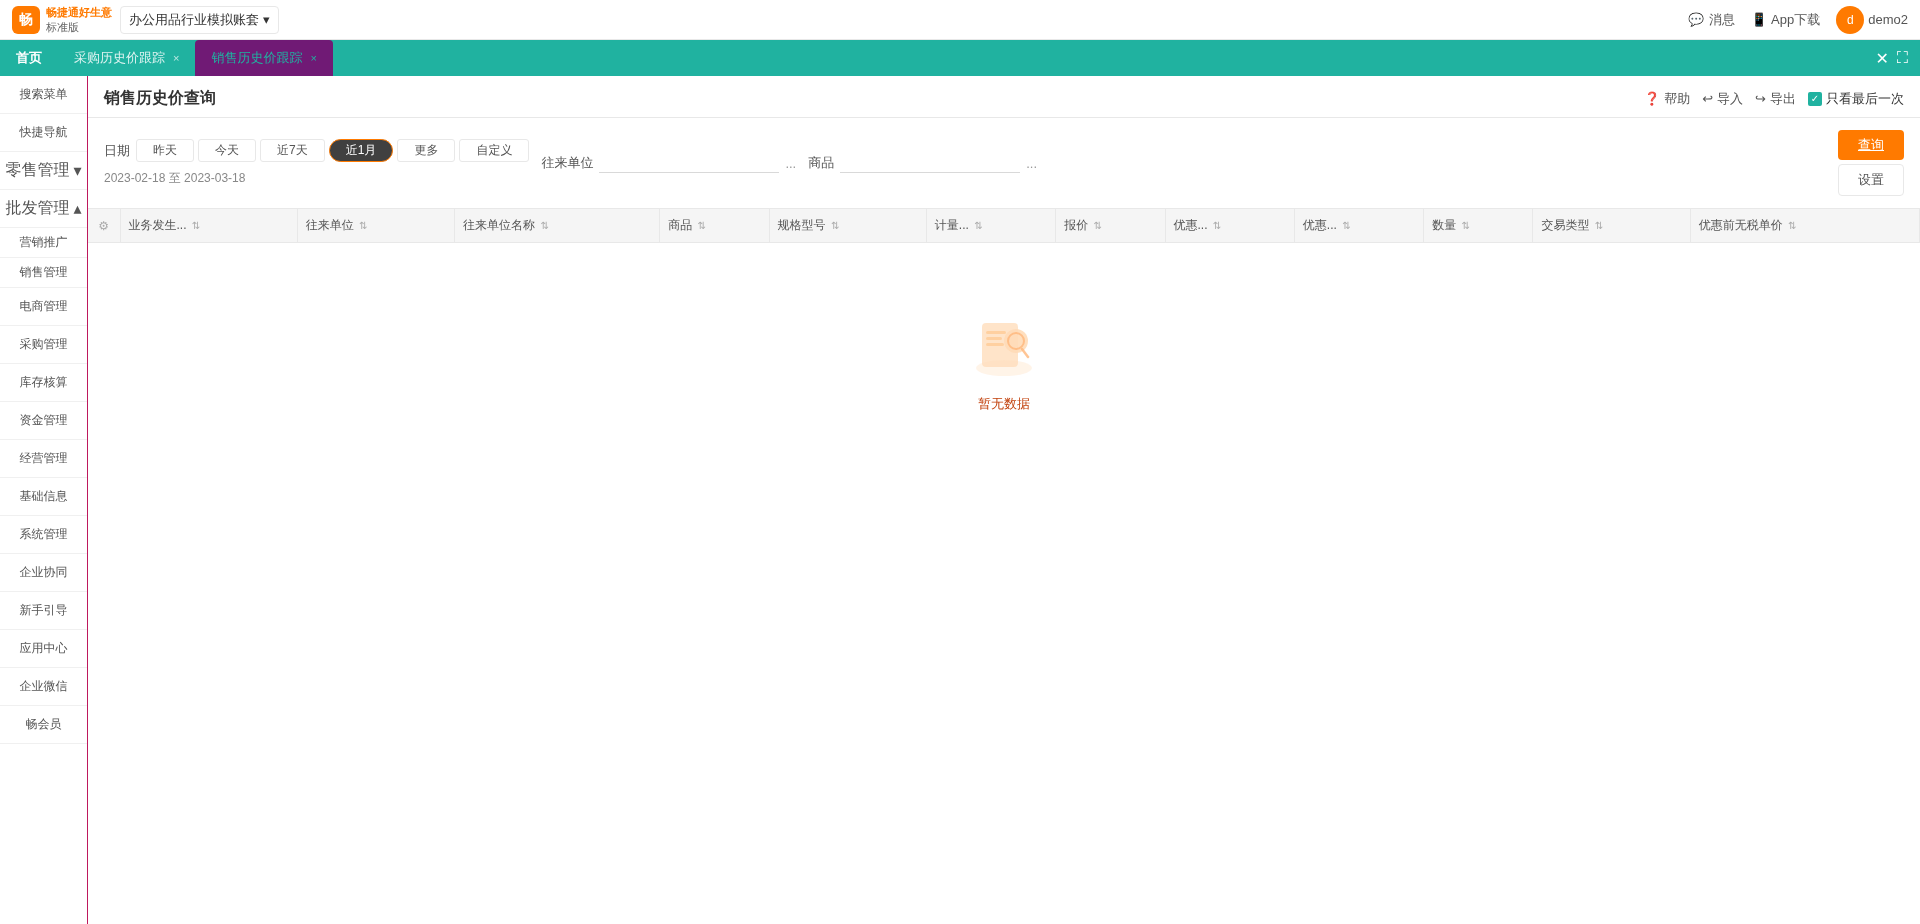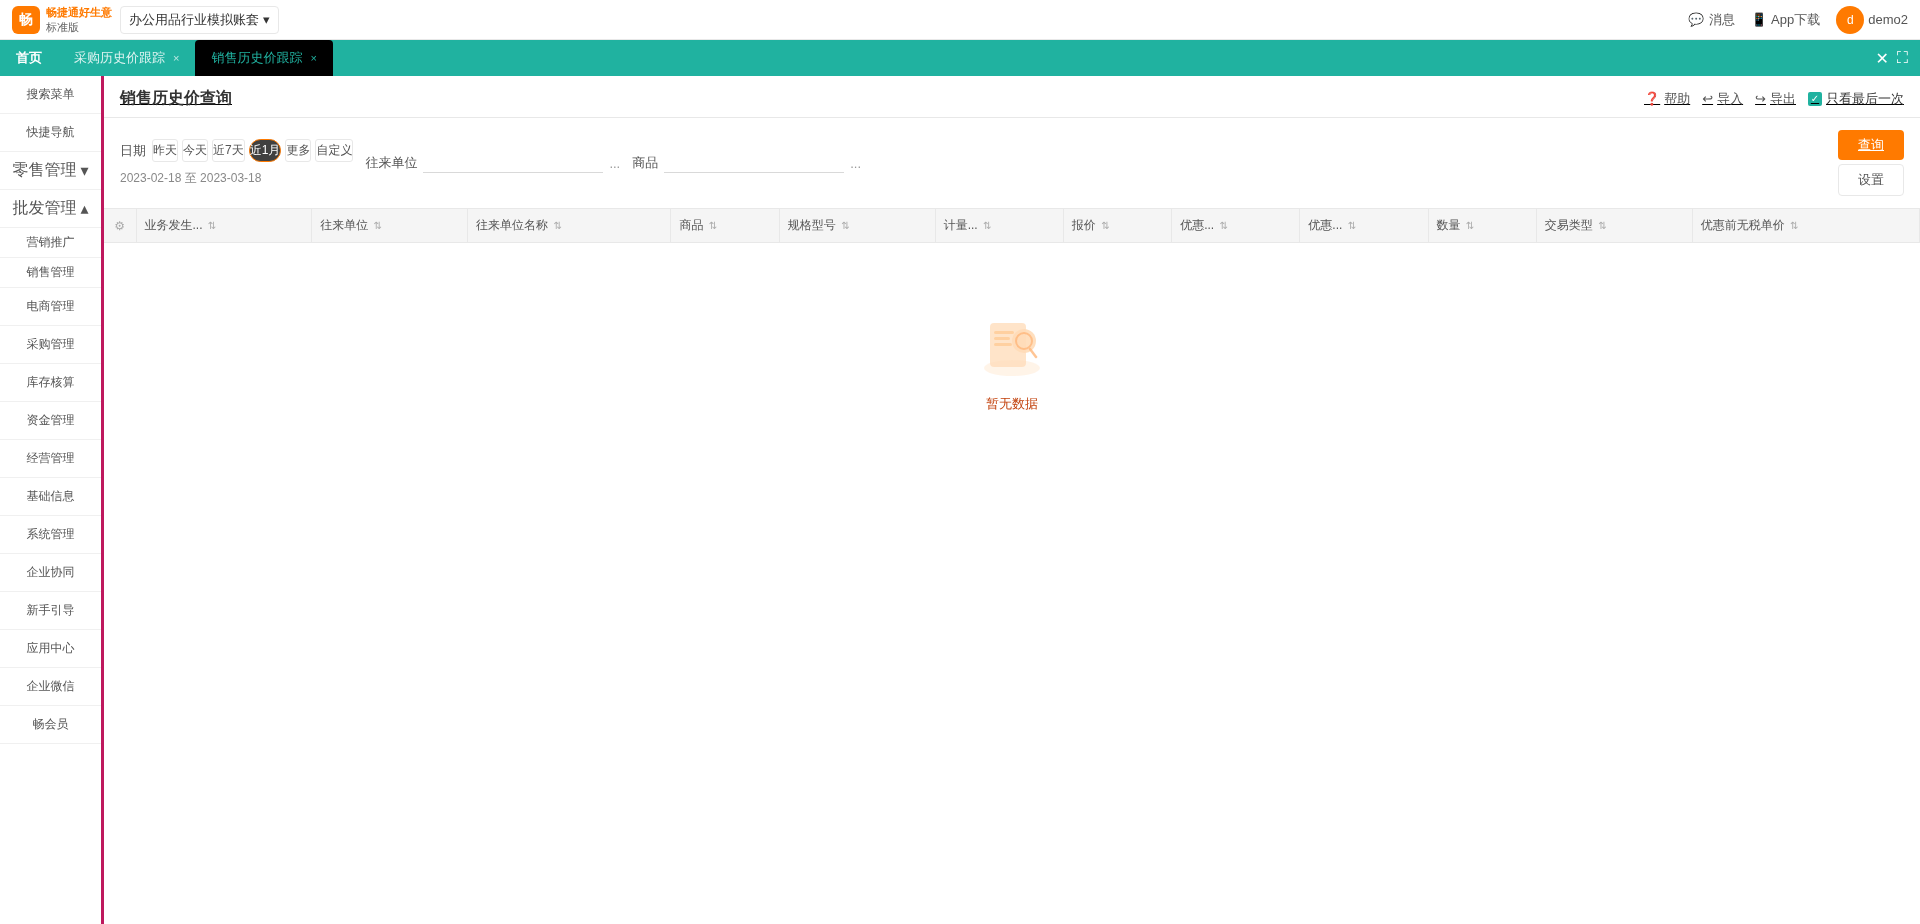--- a/index.html
+++ b/index.html
@@ -41,42 +41,42 @@
       padding: 0 16px;
       display: flex;
       align-items: center;
       gap: 6px;
       cursor: pointer;
       color: rgba(255,255,255,0.85);
       font-size: 13px;
       white-space: nowrap;
     }
     .tab.active {
-      background: #000000;
+      background: #701a75;
       color: #20b2a0;
       border-radius: 4px 4px 0 0;
     }
     .tab.home { background: transparent; color: white; font-weight: bold; align-items: center; }
     .tab .close-icon { font-size: 11px; color: rgba(255,255,255,0.7); margin-left: 2px; cursor: pointer; }
     .tab.active .close-icon { color: #20b2a0; }
     .tab-bar-actions { margin-left: auto; display: flex; align-items: center; gap: 8px; padding-right: 12px; color: white; }
     .tab-bar-actions span { cursor: pointer; font-size: 16px; }
 
     
     .main-layout {
       display: flex;
       flex: 1;
       overflow: hidden;
     }
 
     
     .sidebar {
-      width: 104px;
+      width: 88px;
       background: #fff;
-      border-right: 3px solid #be185d;
+      border-right: 1px solid #be185d;
       display: flex;
       flex-direction: column;
       overflow-y: auto;
       flex-shrink: 0;
     }
     .sidebar-item {
       padding: 10px 4px;
       text-align: center;
       cursor: pointer;
       color: #555;
@@ -122,41 +122,40 @@
       overflow: hidden;
     }
 
     
     .page-header {
       padding: 12px 16px 8px;
       border-bottom: 1px solid #e8e8e8;
       display: flex;
       align-items: center;
       justify-content: space-between;
-      text-decoration: underline;
     }
     .page-title { font-size: 16px; font-weight: bold; color: #333; }
     .page-actions { display: flex; align-items: center; gap: 12px; color: #555; font-size: 13px; }
     .page-actions .action-item { display: flex; align-items: center; gap: 4px; cursor: pointer; }
     .checkbox-label { display: flex; align-items: center; gap: 4px; font-size: 13px; color: #333; }
     .checkbox-checked { width: 14px; height: 14px; background: #20b2a0; border-radius: 2px; display: flex; align-items: center; justify-content: center; color: white; font-size: 10px; }
 
     
     .filter-bar {
       padding: 12px 16px;
       display: flex;
       align-items: center;
       gap: 12px;
       border-bottom: 1px solid #e8e8e8;
       flex-wrap: wrap;
     }
     .filter-group { display: flex; align-items: center; gap: 6px; }
     .filter-label { color: #555; font-size: 13px; white-space: nowrap; }
     .date-quick-btns { display: flex; align-items: center; gap: 4px; }
-    .date-btn { padding: 2px 0; border: 1px solid #e8e8e8; border-radius: 3px; cursor: pointer; font-size: 12px; color: #555; background: #fff; }
+    .date-btn { padding: 2px 16px; border: 1px solid #e8e8e8; border-radius: 3px; cursor: pointer; font-size: 12px; color: #555; background: #fff; }
     .date-btn.active { background: #404040; color: white; border-color: #ff7a00; border-radius: 12px; }
     .date-range { font-size: 12px; color: #888; margin-top: 6px; }
     .filter-date-col { display: flex; flex-direction: column; gap: 2px; }
     .filter-input { border: none; border-bottom: 1px solid #d9d9d9; padding: 2px 4px; width: 180px; font-size: 13px; color: #333; outline: none; background: transparent; }
     .filter-dots { color: #999; cursor: pointer; }
     .filter-right { display: flex; align-items: center; gap: 16px; margin-left: auto; }
     .query-btn { background: #ff7a00; color: white; border: none; border-radius: 4px; padding: 6px 20px; font-size: 13px; cursor: pointer; text-decoration: underline; }
     .settings-btn { background: #fff; color: #555; border: 1px solid #e8e8e8; border-radius: 4px; padding: 6px 16px; font-size: 13px; cursor: pointer; }
     .btn-group { display: flex; flex-direction: column; gap: 4px; }
 

